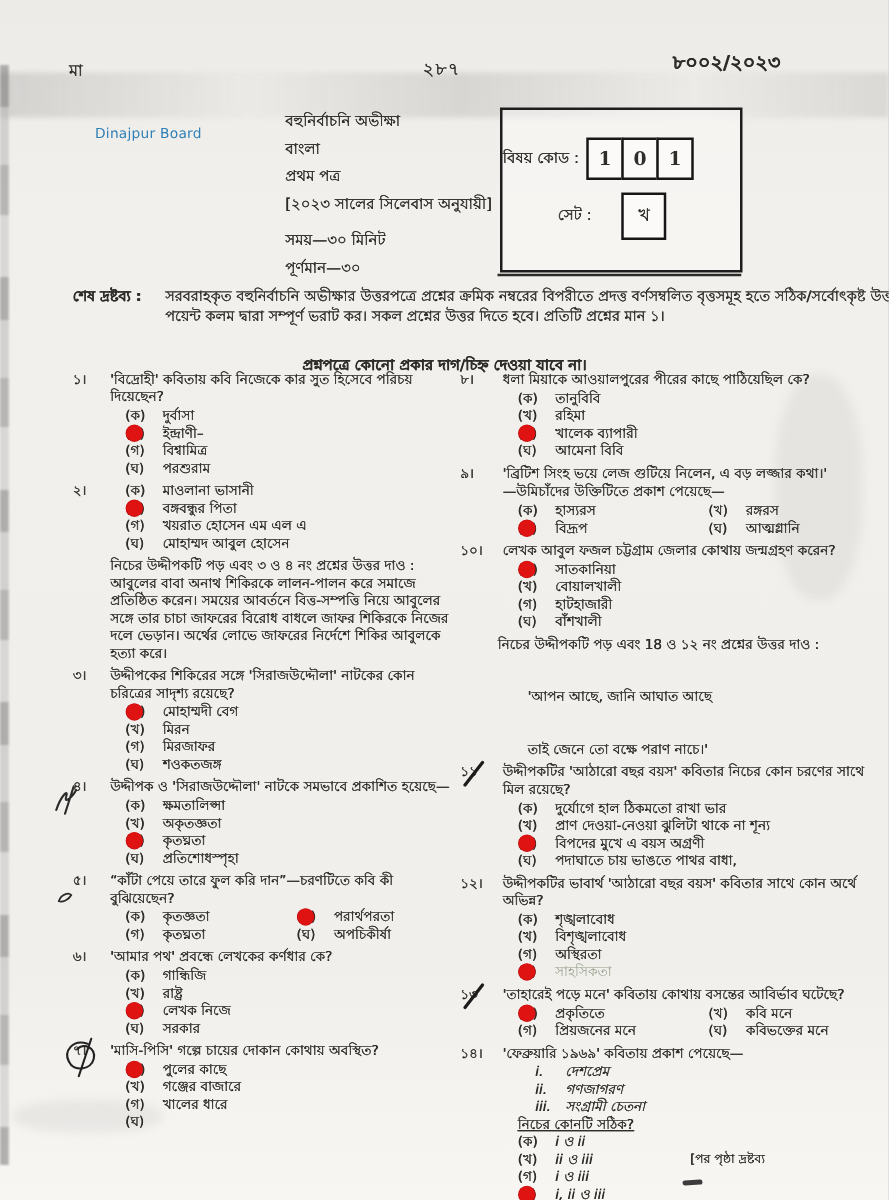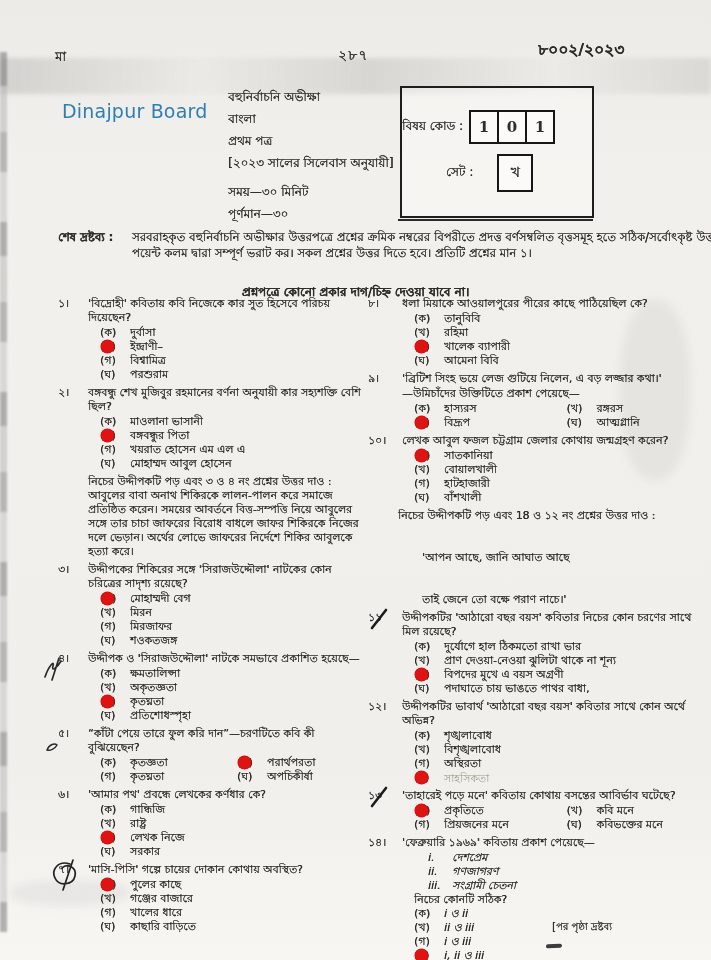--- a/index.html
+++ b/index.html
@@ -11,21 +11,21 @@
   .edge-left{position:absolute;left:0;top:52px;width:7px;height:880px;opacity:.5;filter:blur(1px);
     background:repeating-linear-gradient(180deg,#6d6d6d 0 34px,#b3b3b3 34px 80px,#7d7d7d 80px 120px,#c0c0c0 120px 170px);}
   .band-top{position:absolute;left:0;top:58px;width:711px;height:36px;filter:blur(2px);
     background:linear-gradient(90deg,rgba(140,140,140,.28),rgba(205,205,205,.10) 28%,rgba(150,150,150,.26) 52%,rgba(210,210,210,.08) 78%,rgba(145,145,145,.22));}
   .smudge{position:absolute;background:rgba(165,165,165,.16);filter:blur(4px);border-radius:45%;}
   .bottom-dash{position:absolute;left:546px;top:944px;width:16px;height:4px;background:#3c3c3c;border-radius:2px;transform:rotate(-3deg);}
   
   .stamp{position:absolute;left:55px;top:47px;font-size:13px;}
   .pageno{position:absolute;left:338px;top:44px;font-size:14px;letter-spacing:1px;}
   .papercode{position:absolute;left:538px;top:38px;font-size:15.5px;font-weight:bold;}
-  .board{position:absolute;left:62px;top:100px;font-size:19px;color:#2d7fb5;letter-spacing:.2px;}
+  .board{position:absolute;left:76px;top:100px;font-size:11px;color:#2d7fb5;letter-spacing:.2px;}
   .hblock{position:absolute;left:228px;top:86px;font-size:12px;line-height:22px;}
   .hblock .gap{margin-top:7px;}
   .codebox{position:absolute;left:400px;top:86px;width:190px;height:128px;border:2.5px solid #1d1d1d;background:rgba(255,255,255,.35);}
   .codebox-underline{position:absolute;left:398px;top:219px;width:195px;height:0;border-top:2.5px solid #2a2a2a;box-shadow:0 4px 0 -1.5px #2a2a2a;}
   .cb-row1{position:absolute;left:0;top:22px;display:flex;align-items:center;}
   .cb-label{font-size:12px;margin-right:8px;}
   .cb-cells{display:flex;}
   .cb-cell{width:26px;height:30px;border:2px solid #161616;margin-left:-2px;display:flex;align-items:center;justify-content:center;
            font-family:"DejaVu Serif",serif;font-weight:bold;font-size:15px;background:#fbfaf8;}
   .cb-row2{position:absolute;left:44px;top:66px;display:flex;align-items:center;}
@@ -42,25 +42,25 @@
   .q{display:flex;}
   .q-num{width:30px;flex:none;position:relative;}
   .col-right .q-num{width:34px;}
   .q-body{flex:1;min-width:0;}
   .q-text{margin-bottom:1px;}
   .opts .opt{display:flex;padding-left:12px;}
   .opts.cols2{display:flex;flex-wrap:wrap;}
   .opts.cols2 .opt{width:50%;box-sizing:border-box;}
   .opt-label{width:30px;flex:none;position:relative;}
   .opt-text{flex:1;min-width:0;}
-  .opt.dim .opt-text{color:#98a18e;text-shadow:none;font-family:Liberation Serif, serif;}
+  .opt.dim .opt-text{color:#98a18e;text-shadow:none;}
   .dot{position:absolute;left:1px;top:0px;width:13px;height:13px;border-radius:50%;background:#e01313;box-shadow:0 0 0 .5px #c50f0f;}
   .roman-row{display:flex;padding-left:26px;font-style:italic;}
   .roman-label{width:24px;flex:none;}
-  .sub-line{padding-left:12px;}
+  .sub-line{padding-left:12px;text-decoration:underline;}
   .it{font-style:italic;}
   .stim{padding-left:30px;}
   .stim-quote{padding-left:24px;margin-top:28px;}
   .pen{position:absolute;pointer-events:none;}
   .pen-squiggle{left:-16px;top:4px;}
   .pen-dash{left:-12px;top:15px;}
   .pen-circle{left:-9px;top:-5px;}
   .pen-slash{left:1px;top:-3px;}
   .footer{position:absolute;left:552px;top:919px;font-size:10px;}
 </style>
@@ -130,21 +130,20 @@
             <div class="opt">
               <span class="opt-label"><span class="ink">(ঘ)</span></span>
               <span class="opt-text ink">পরশুরাম</span>
             </div>
           </div>
         </div>
       </div>
       <div class="blk q">
         <div class="q-num"><span class="ink">২।</span></div>
         <div class="q-body">
-          <div class="q-text ink">বঙ্গবন্ধু শেখ মুজিবুর রহমানের বর্ণনা অনুযায়ী কার সহ্যশক্তি বেশি ছিল?</div>
           <div class="opts">
             <div class="opt">
               <span class="opt-label"><span class="ink">(ক)</span></span>
               <span class="opt-text ink">মাওলানা ভাসানী</span>
             </div>
             <div class="opt">
               <span class="opt-label"><span class="ink">(খ)</span><span class="dot"></span></span>
               <span class="opt-text ink">বঙ্গবন্ধুর পিতা</span>
             </div>
             <div class="opt">
@@ -276,21 +275,20 @@
             <div class="opt">
               <span class="opt-label"><span class="ink">(খ)</span></span>
               <span class="opt-text ink">গঞ্জের বাজারে</span>
             </div>
             <div class="opt">
               <span class="opt-label"><span class="ink">(গ)</span></span>
               <span class="opt-text ink">খালের ধারে</span>
             </div>
             <div class="opt">
               <span class="opt-label"><span class="ink">(ঘ)</span></span>
-              <span class="opt-text ink">কাছারি বাড়িতে</span>
             </div>
           </div>
         </div>
       </div>
     </div>
   <div class="col col-right">
       <div class="blk q">
         <div class="q-num"><span class="ink">৮।</span></div>
         <div class="q-body">
           <div class="q-text ink">ধলা মিয়াকে আওয়ালপুরের পীরের কাছে পাঠিয়েছিল কে?</div>

